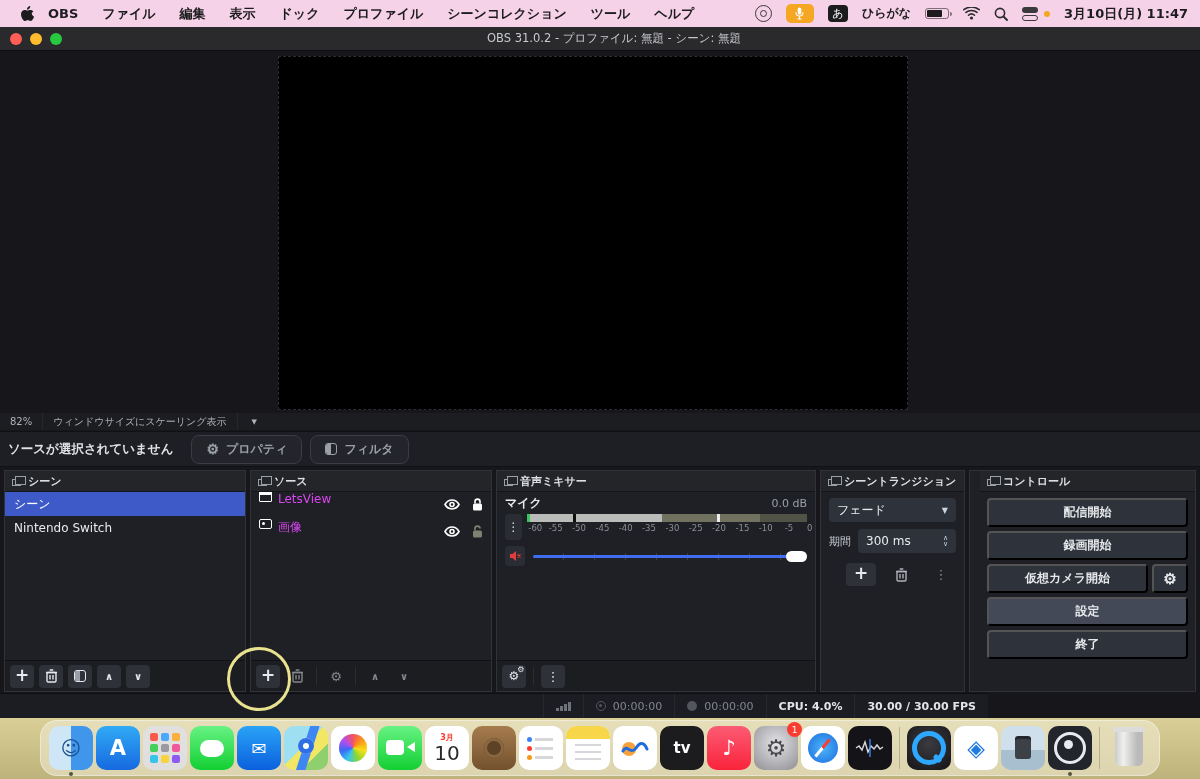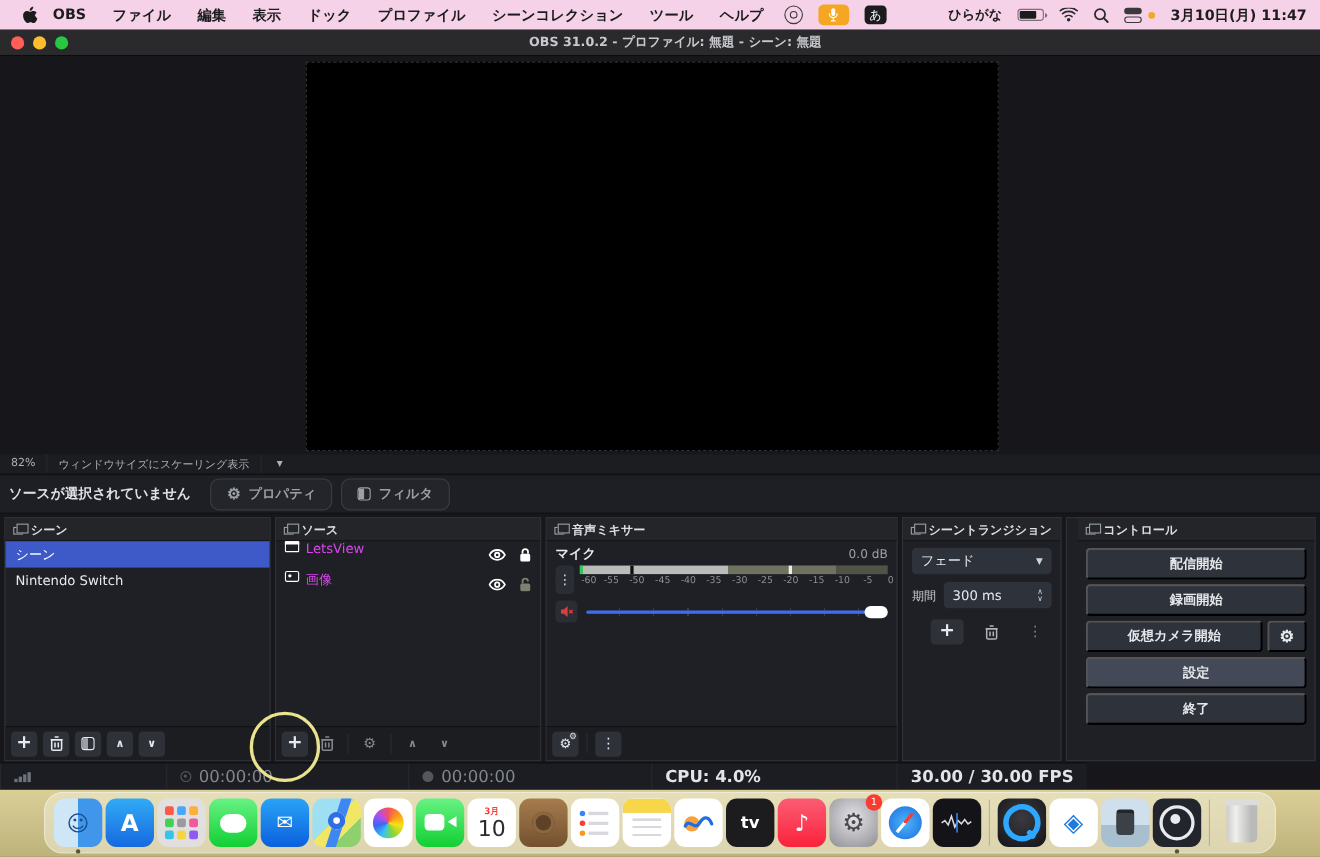--- a/index.html
+++ b/index.html
@@ -14,37 +14,37 @@
   .menubar .apple { width:14px; height:16px; margin:0 14px 0 8px; }
   .menu-items { display:flex; align-items:center; gap:24px; font-weight:600; }
   .menu-items .mi.first { font-weight:800; }
   .menubar-right { margin-left:auto; display:flex; align-items:center; gap:14px; }
   .obs-status-icon { width:17px; height:17px; border:1.6px solid #3a3a3c; border-radius:50%; position:relative; }
   .obs-status-icon::after { content:""; position:absolute; left:4px; top:4px; width:5px; height:5px; border:1.4px solid #3a3a3c; border-radius:50%; }
   .mic-chip { width:28px; height:19px; background:#f5a623; border-radius:5px; display:flex; align-items:center; justify-content:center; }
   .mic-chip svg { width:9px; height:13px; }
   .ime-badge { width:20px; height:17px; background:#1c1c1e; color:#fff; border-radius:4px;
     font-size:11px; display:flex; align-items:center; justify-content:center; }
-  .ime-label { font-size:12px; font-weight:600;margin-left:42px; }
+  .ime-label { font-size:12px; font-weight:600; }
   .battery { width:24px; height:11px; border:1.4px solid rgba(28,28,30,.55); border-radius:3px; position:relative; }
   .battery::before { content:""; position:absolute; left:1px; top:1px; bottom:1px; width:70%; background:#1c1c1e; border-radius:1px; }
   .battery::after { content:""; position:absolute; right:-4px; top:3px; width:2.5px; height:4px; background:rgba(28,28,30,.55); border-radius:0 2px 2px 0; }
   .cc-icon { display:flex; flex-direction:column; gap:2px; }
   .cc-icon .pill { width:16px; height:6px; border-radius:3px; background:#3a3a3c; position:relative; }
   .cc-icon .pill.b { background:transparent; border:1.3px solid #3a3a3c; }
   .orange-dot { width:6px; height:6px; border-radius:50%; background:#f5a623; margin-left:-8px; }
   .clock { font-size:13px; font-weight:600; white-space:nowrap; }
 
   
   .titlebar { position:absolute; left:0; top:27px; width:1200px; height:24px;
     background:#2a2a2d; border-bottom:1px solid #0c0c0e; display:flex; align-items:center; }
   .lights { display:flex; gap:8px; padding-left:10px; }
   .light { width:12px; height:12px; border-radius:50%; }
   .light.red{background:#ff5f57;} .light.yellow{background:#febc2e;} .light.green{background:#28c840;}
-  .win-title { position:absolute; left:0; right:0; text-align:center; font-size:11.5px; font-weight:700; color:#c7c9ce;padding-left:28px; }
+  .win-title { position:absolute; left:0; right:0; text-align:center; font-size:11.5px; font-weight:400; color:#c7c9ce;padding-left:28px; }
 
   .win-body { position:absolute; left:0; top:51px; width:1200px; height:667px; background:#17171b; }
 
   .canvas { position:absolute; left:278px; top:5px; width:630px; height:354px;
     background:#000; border:1px dashed #2e2e32; }
 
   .scale-row { position:absolute; left:0; top:362px; width:1200px; height:17px;
     background:#1b1d21; display:flex; align-items:center; font-size:10px; color:#aeb1b7; }
   .scale-row .cell { padding:0 10px; height:100%; display:flex; align-items:center; border-right:1px solid #26282d; }
   .scale-row .arrow { font-size:7px; padding:0 14px; color:#aeb1b7; }
@@ -138,21 +138,21 @@
   .ctl-btn { flex:1; height:29px; background:#2e323b; border-radius:4px; color:#e6e8ec;
     font-size:12px; font-weight:600; display:flex; align-items:center; justify-content:center; }
   .ctl-btn.lighter { background:#434956; }
   .ctl-gear { flex:0 0 36px; font-size:15px; }
 
   
   .trash-svg { width:13px; height:14px; }
 
   
   .statusbar { position:absolute; left:0; top:642px; width:988px; height:25px; background:#1b1d22;
-    border-top:1px solid #0d0e11; display:flex; align-items:center; justify-content:space-between; font-size:15px; }
+    border-top:1px solid #0d0e11; display:flex; align-items:center; justify-content:flex-end; font-size:11px; }
   .sb-item { display:flex; align-items:center; gap:7px; padding:0 12px; height:100%; border-left:1px solid #26282d; color:#82868e; }
   .sb-item.bright { color:#e2e4e9; font-weight:700; }
   .sig-bars { display:flex; align-items:flex-end; gap:1.5px; }
   .sig-bars i { width:2.5px; background:#6e727a; display:block; }
   .rec-dot { width:10px; height:10px; border-radius:50%; background:#53565d; }
   .stream-dot { width:10px; height:10px; border-radius:50%; border:1.6px solid #53565d; position:relative; }
   .stream-dot::after{ content:""; position:absolute; left:2.2px; top:2.2px; width:3px; height:3px; border-radius:50%; background:#53565d; }
 
   
   .annotation { position:absolute; left:227px; top:647px; width:64px; height:64px;

